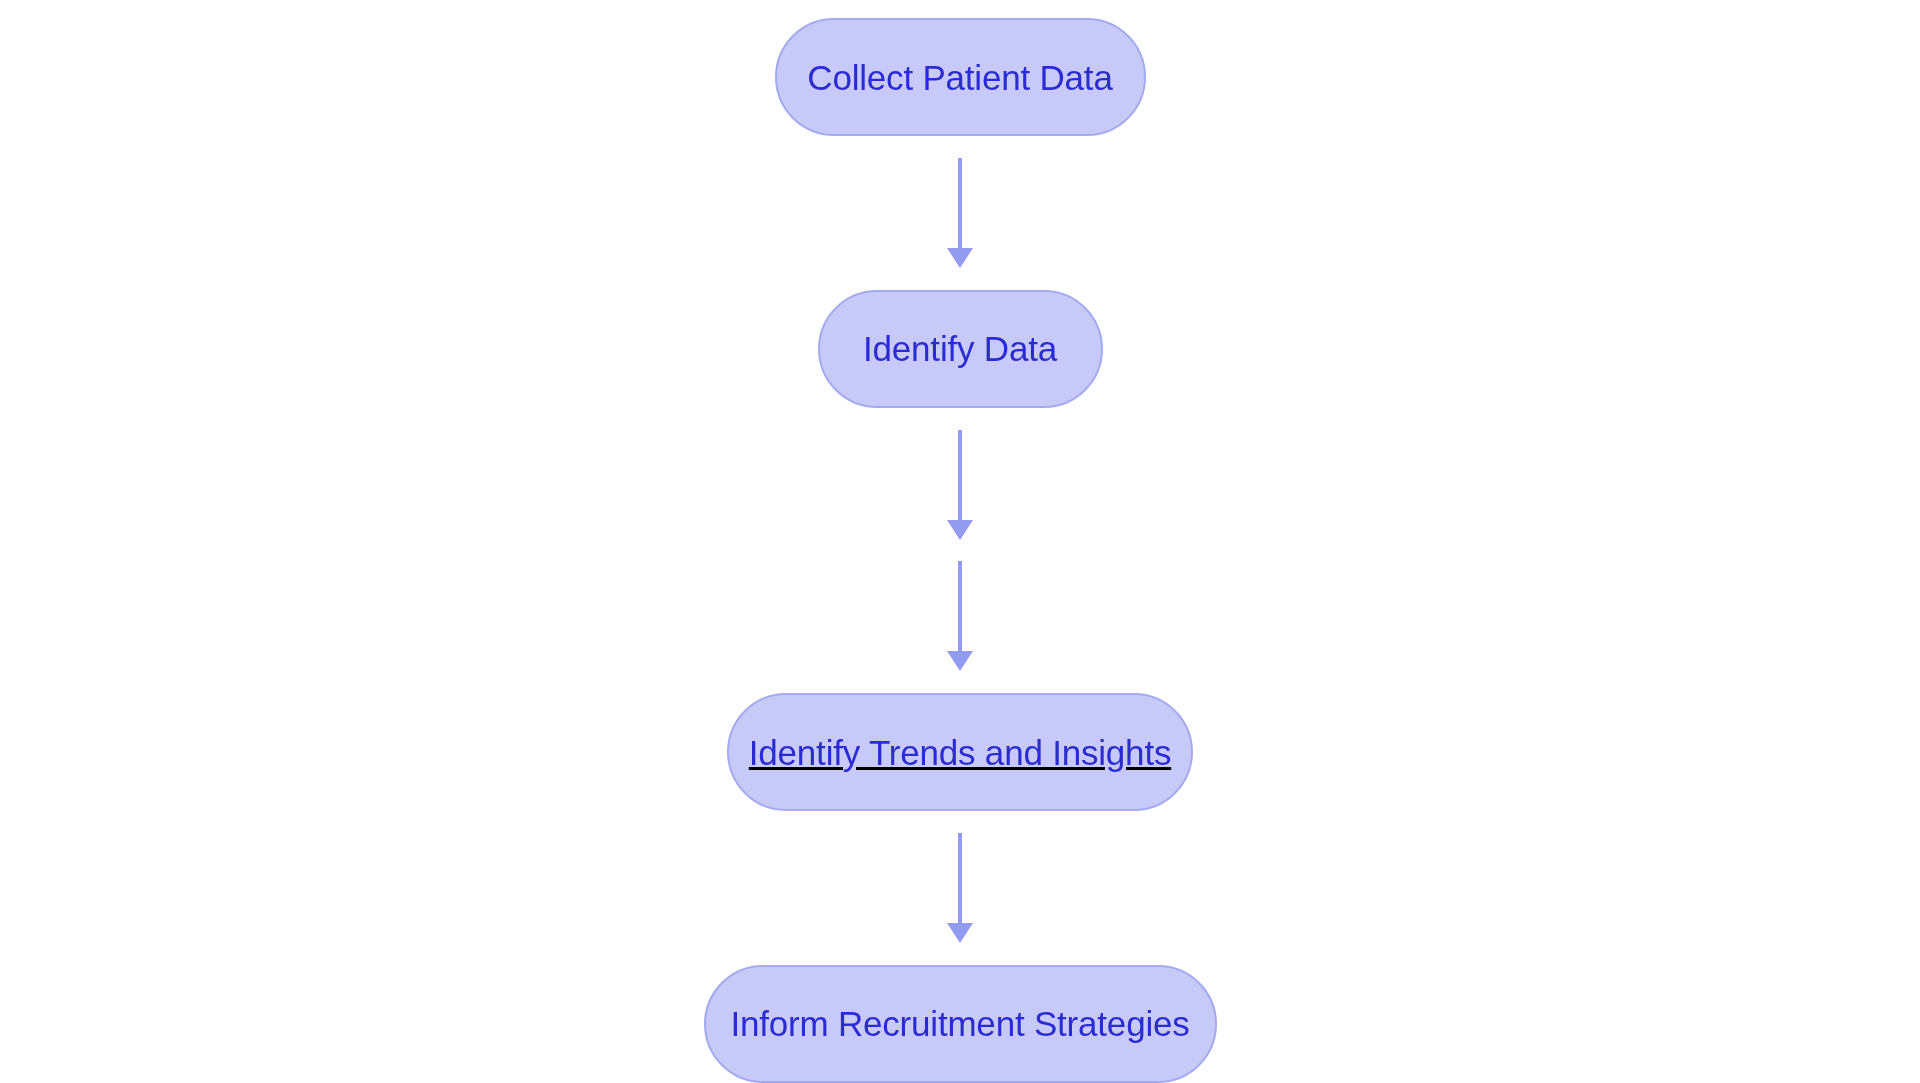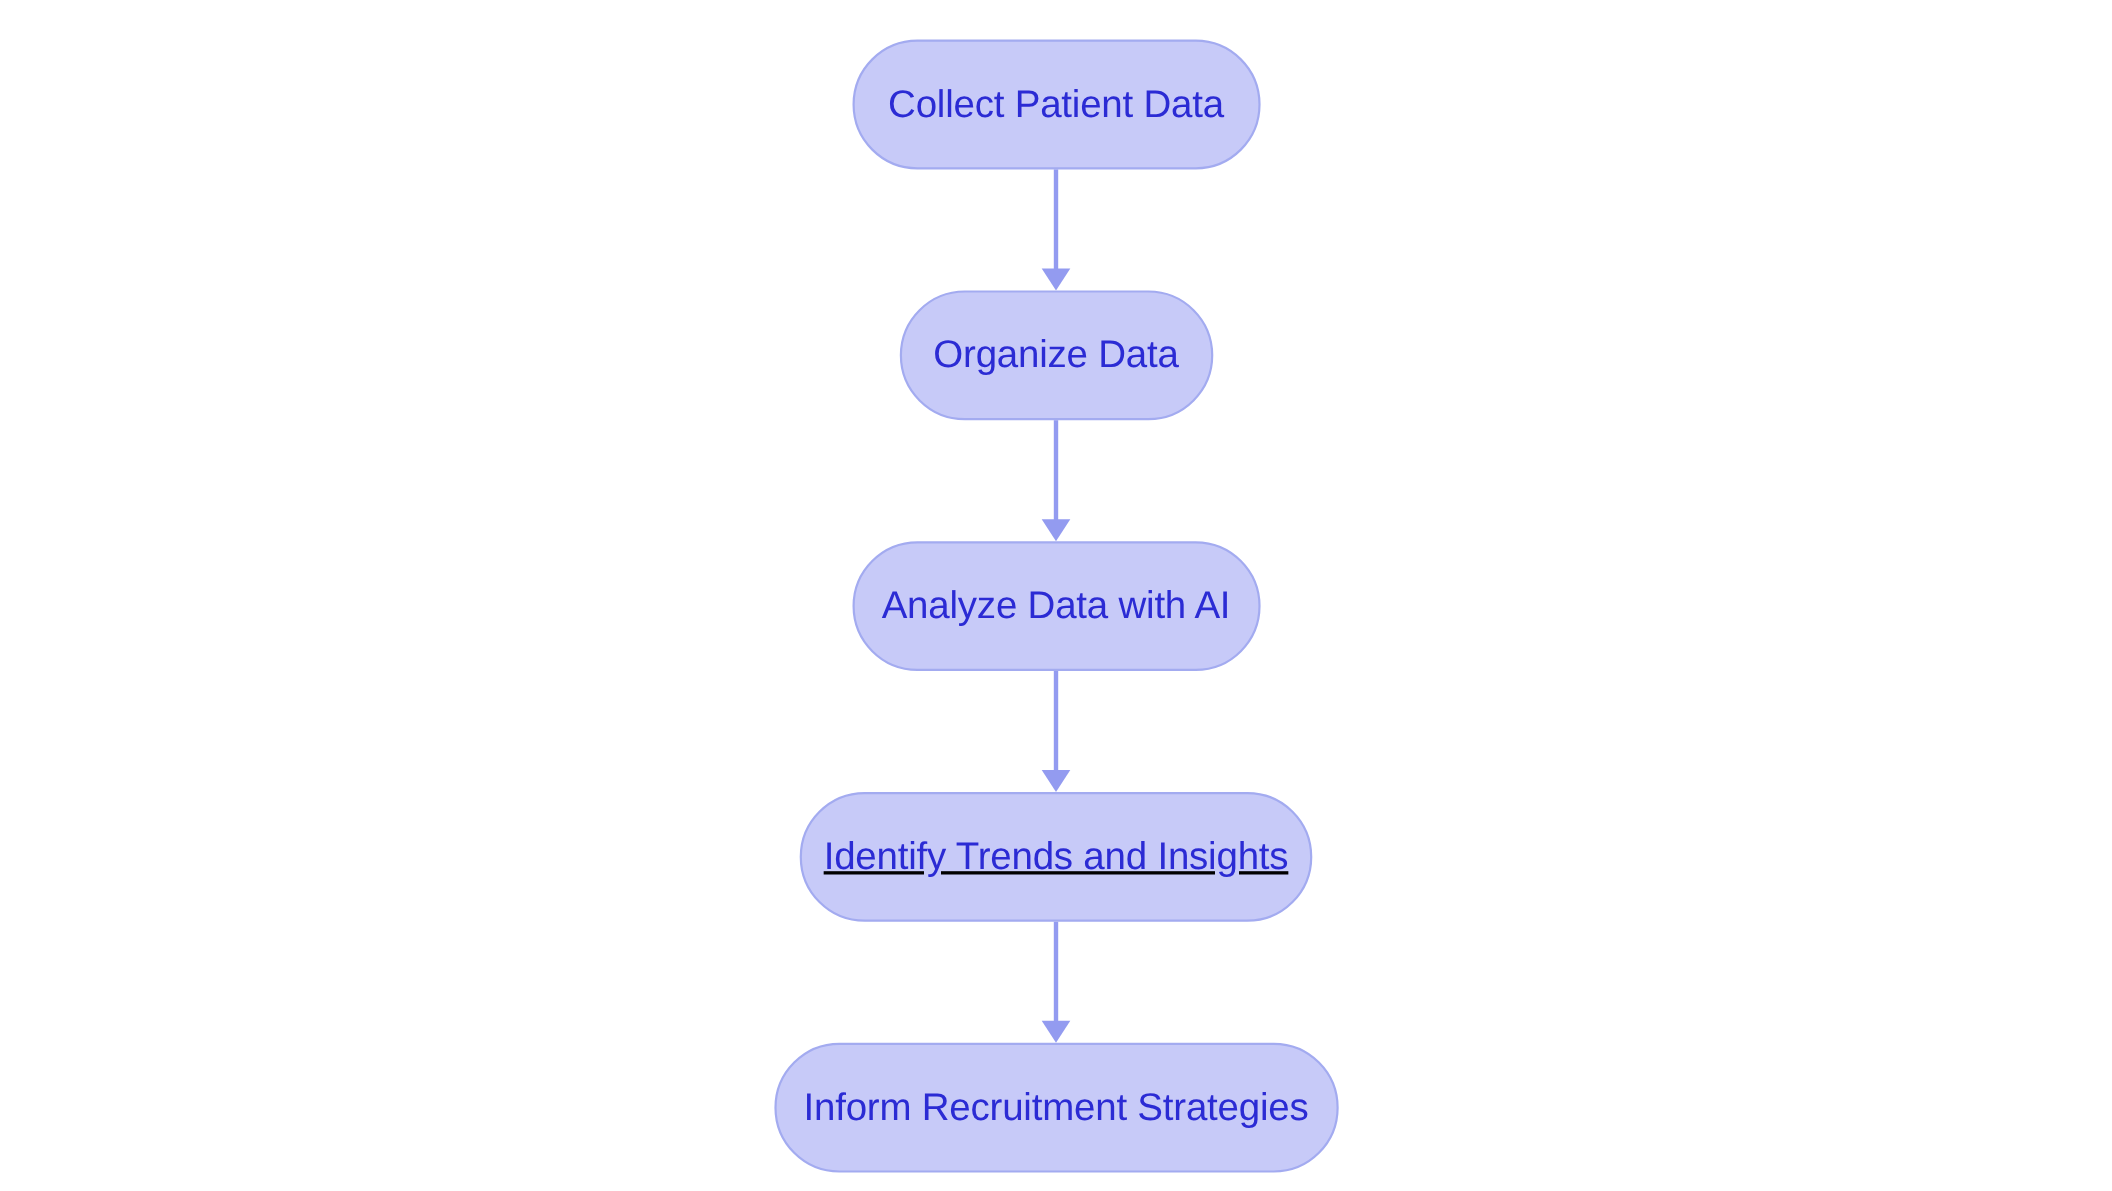--- a/index.html
+++ b/index.html
@@ -24,21 +24,21 @@
 
   .flow-column {
     position: absolute;
     left: 0;
     top: 0;
     width: 1920px;
     height: 1083px;
     display: flex;
     flex-direction: column;
     align-items: center;
-    justify-content: center;
+    justify-content: space-between;
     padding-top: 18px;
     box-sizing: border-box;
   }
 
   .flow-node {
     box-sizing: border-box;
     height: 118px;
     border-radius: 59px;
     background: #c7caf8;
     border: 2px solid #a3abf0;
@@ -82,31 +82,28 @@
     <div class="flow-node w-0">
       <span class="flow-node-label">Collect Patient Data</span>
     </div>
 
     <svg class="flow-connector" viewBox="0 0 30 110">
       <line x1="15" y1="0" x2="15" y2="92" stroke="#939bf0" stroke-width="4"></line>
       <polygon points="15,110 2,90 28,90" fill="#939bf0"></polygon>
     </svg>
 
     <div class="flow-node w-1">
-      <span class="flow-node-label">Organize Data</span>
+      <span class="flow-node-label">Identify Data</span>
     </div>
 
     <svg class="flow-connector" viewBox="0 0 30 110">
       <line x1="15" y1="0" x2="15" y2="92" stroke="#939bf0" stroke-width="4"></line>
       <polygon points="15,110 2,90 28,90" fill="#939bf0"></polygon>
     </svg>
 
-    <div class="flow-node w-2">
-      <span class="flow-node-label">Analyze Data with AI</span>
-    </div>
 
     <svg class="flow-connector" viewBox="0 0 30 110">
       <line x1="15" y1="0" x2="15" y2="92" stroke="#939bf0" stroke-width="4"></line>
       <polygon points="15,110 2,90 28,90" fill="#939bf0"></polygon>
     </svg>
 
     <div class="flow-node w-3">
       <span class="flow-node-label">Identify Trends and Insights</span>
     </div>
 

